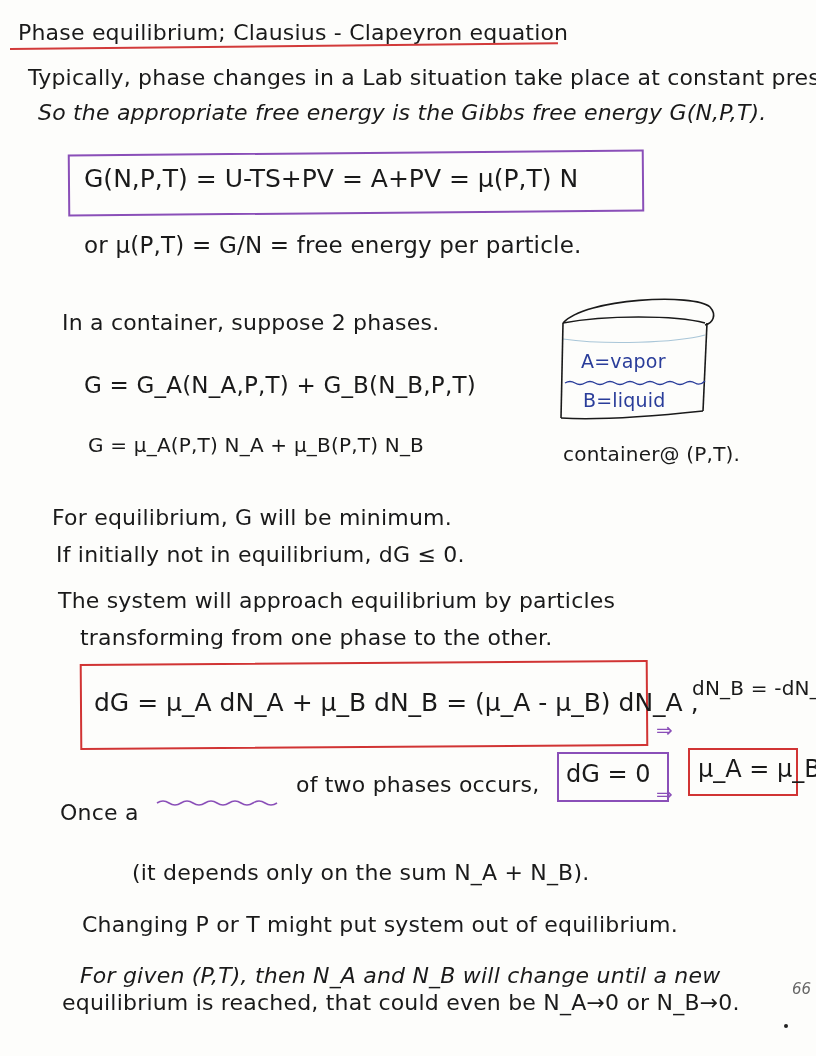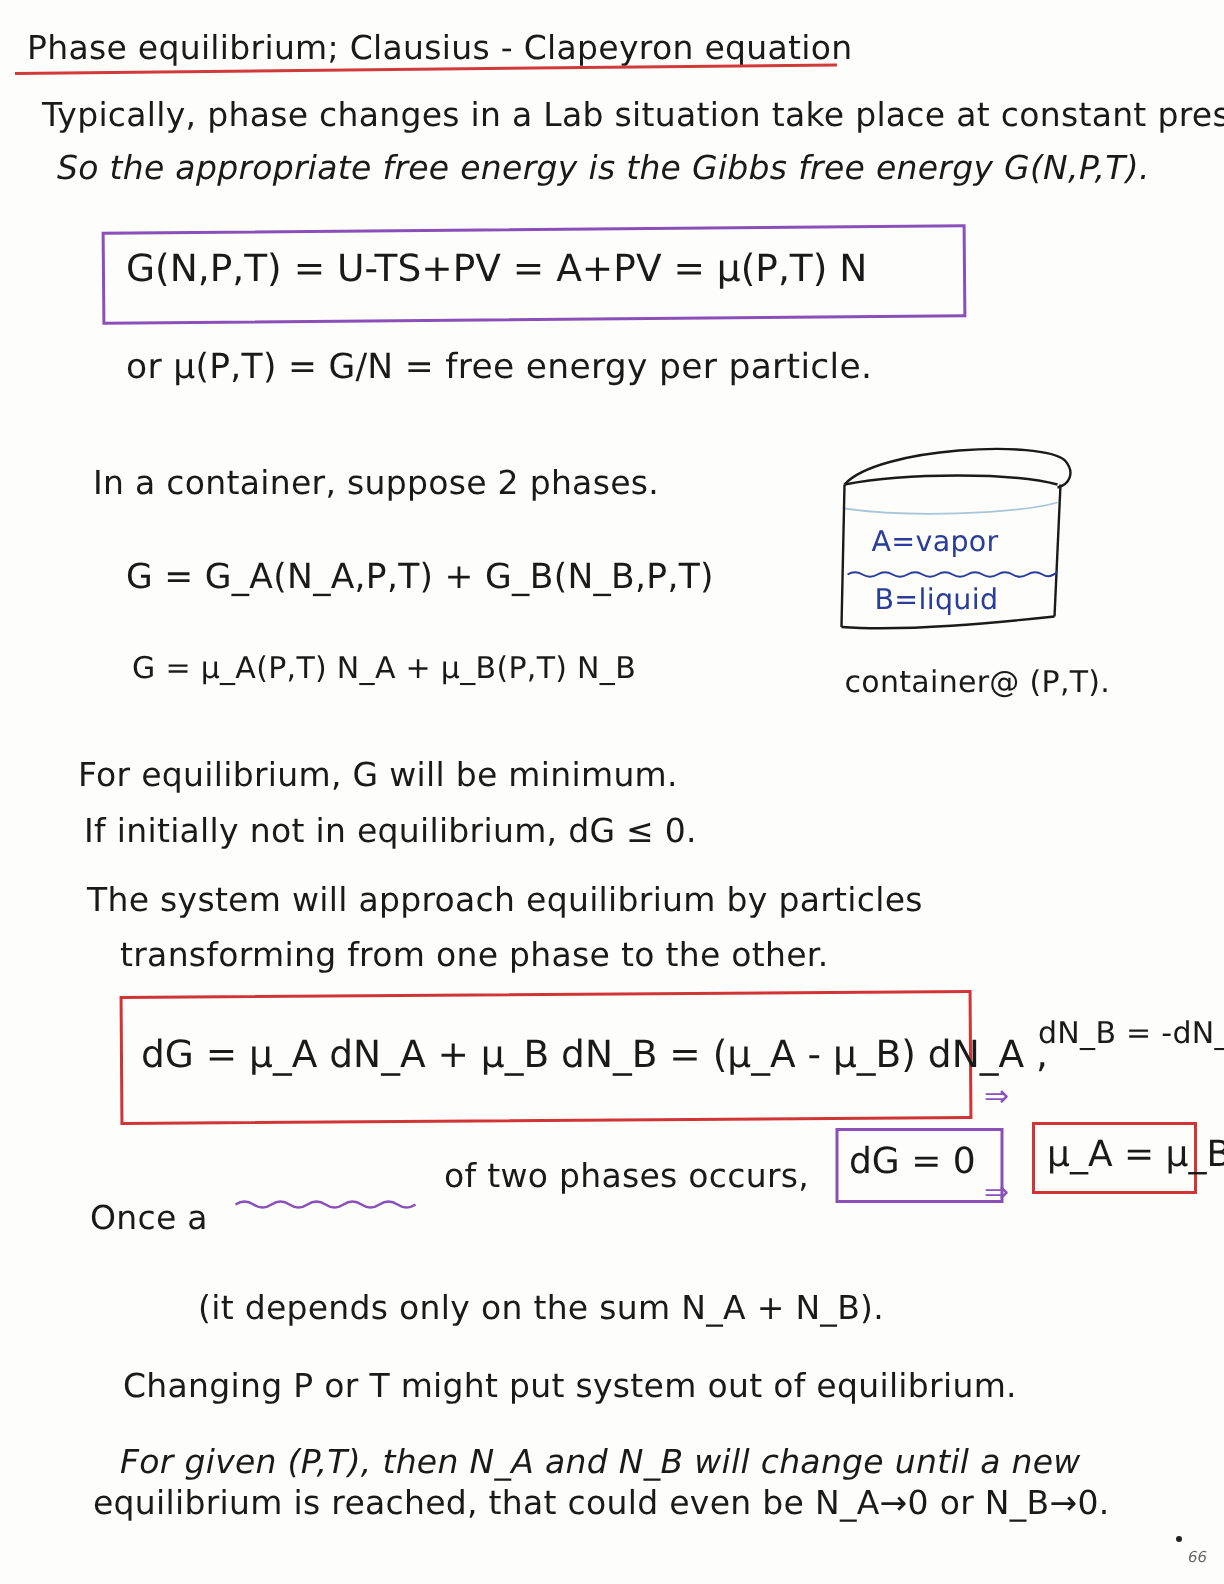--- a/index.html
+++ b/index.html
@@ -23,21 +23,21 @@
       background: #d23a3a; transform: rotate(-0.6deg); transform-origin: left;
     }
     .box {
       position: absolute; border: 2px solid; box-sizing: border-box;
     }
     .box.purple { border-color: #8a4fb8; }
     .box.red { border-color: #d13434; }
     .box-text { position: absolute; white-space: nowrap; font-size: 25px; }
     .blue { color: #2a3d9a; }
     .container-drawing { position: absolute; left: 555px; top: 293px; width: 165px; height: 130px; }
-    .page-num { position: absolute; left: 792px; top: 1033px; font-size: 10px; color: #666; font-style: italic; }
+    .page-num { position: absolute; left: 792px; top: 980px; font-size: 15px; color: #666; font-style: italic; }
     .dot { position: absolute; left: 784px; top: 1024px; width: 4px; height: 4px; border-radius: 50%; background: #222; }
     .squiggle { position: absolute; }
     .arrow { position: absolute; color: #8a4fb8; font-size: 20px; }
   </style>
 </head>
 <body>
 
 <div class="page">
 
   <div class="ln title">Phase equilibrium; Clausius - Clapeyron equation</div>

